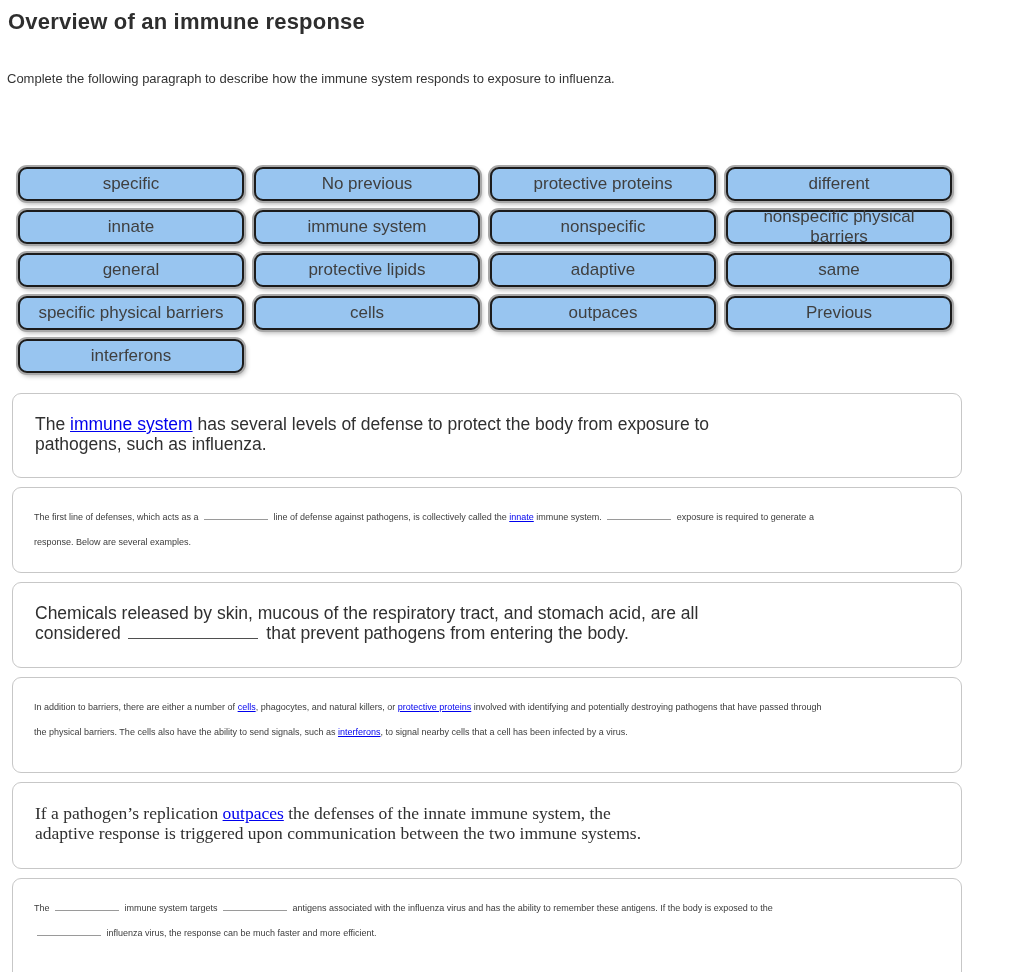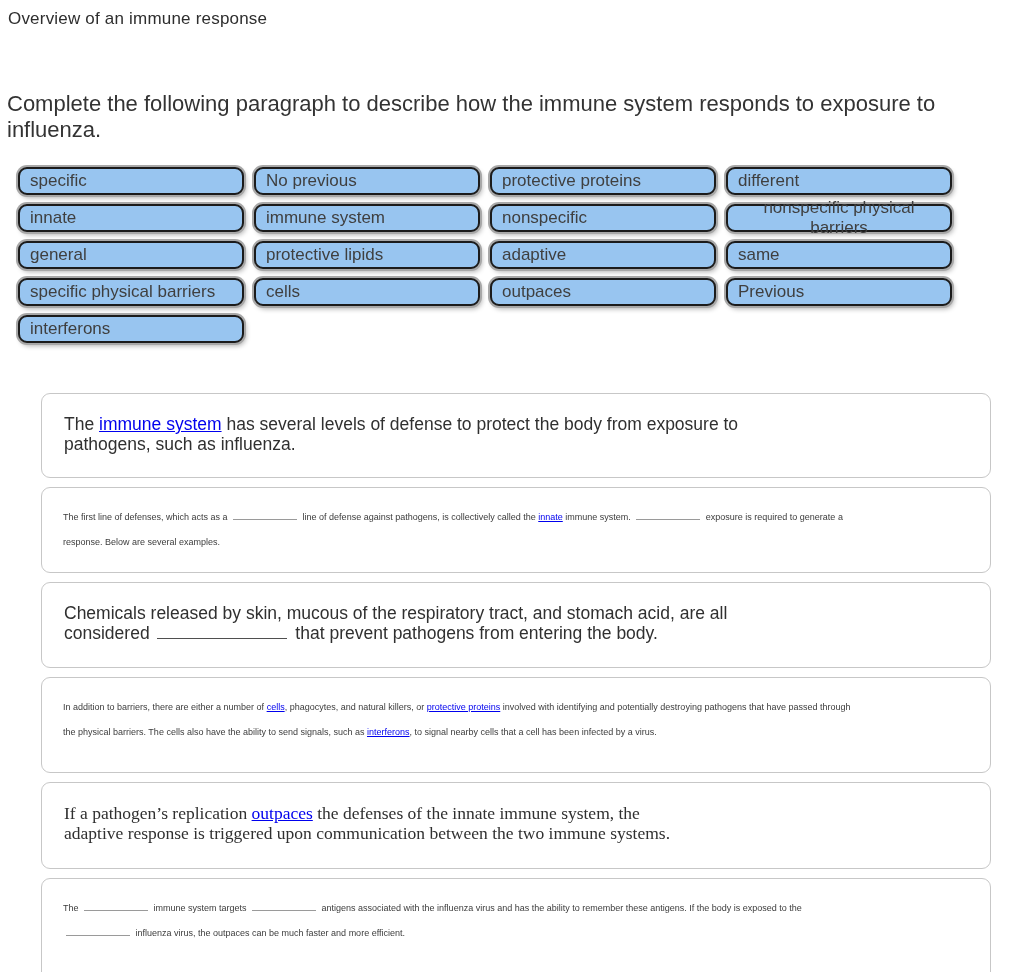--- a/index.html
+++ b/index.html
@@ -2,52 +2,52 @@
 <html><head>
 <meta charset="utf-8">
 <style>
   html,body{margin:0;padding:0;background:#ffffff;}
   body{
     position:relative;width:1024px;height:972px;overflow:hidden;
     font-family:"Liberation Sans", sans-serif;color:#333;
   }
   .title{
     position:absolute;left:8px;top:9px;
-    font-size:17px;font-weight:normal;color:#2e2e2e;letter-spacing:.2px;
+    font-size:22px;font-weight:bold;color:#2e2e2e;letter-spacing:.2px;
   }
   .instruction{
     position:absolute;left:7px;top:71px;
-    font-size:22px;color:#333;margin-top:20px;
+    font-size:13px;color:#333;
   }
   
   .word-bank{
     position:absolute;left:18px;top:167px;width:934px;
     display:grid;grid-template-columns:repeat(4,1fr);
     column-gap:10px;row-gap:9px;
   }
   .chip{
-    box-sizing:border-box;height:28px;
+    box-sizing:border-box;height:34px;
     background:#98C5F0;
     border:2.5px solid #1b1b1b;border-radius:9px;
-    display:flex;align-items:center;justify-content:flex-start;
+    display:flex;align-items:center;justify-content:center;
     box-shadow:0 0 0 2px #a8a8a8, 2px 3px 5px rgba(0,0,0,.30);
     cursor:pointer;
   }
   .chip .chip-label{
     font-size:17px;line-height:20px;color:#3f3f3f;
     text-align:center;padding:0 10px;
   }
   
   .para-stack{
     position:absolute;left:12px;top:393px;width:950px;
     display:flex;flex-direction:column;gap:9px;
   }
   .para-box{
     box-sizing:border-box;width:100%;
-    background:#fff;border:1.5px solid #c7c7c7;border-radius:9px;margin-left:29px;
+    background:#fff;border:1.5px solid #c7c7c7;border-radius:9px;
   }
   .para-stack .para-box:nth-child(1){height:85px;}
   .para-stack .para-box:nth-child(2){height:86px;}
   .para-stack .para-box:nth-child(3){height:86px;}
   .para-stack .para-box:nth-child(4){height:96px;}
   .para-stack .para-box:nth-child(5){height:87px;font-family:Liberation Serif, serif;}
   .para-stack .para-box:nth-child(6){height:104px;}
   .para-large .para-text{
     padding:20px 40px 0 22px;
     font-size:17.5px;line-height:20px;color:#303030;
@@ -135,15 +135,15 @@
     <div class="para-box para-large">
       <div class="para-text"><span>Chemicals released by skin, mucous of the respiratory tract, and stomach acid, are all</span><br><span>considered </span><span class="blank"></span><span> that prevent pathogens from entering the body.</span></div>
     </div>
     <div class="para-box para-small">
       <div class="para-text"><span>In addition to barriers, there are either a number of </span><span class="answer-link">cells</span><span>, phagocytes, and natural killers, or </span><span class="answer-link">protective proteins</span><span> involved with identifying and potentially destroying pathogens that have passed through</span><br><span>the physical barriers. The cells also have the ability to send signals, such as </span><span class="answer-link">interferons</span><span>, to signal nearby cells that a cell has been infected by a virus.</span></div>
     </div>
     <div class="para-box para-large">
       <div class="para-text"><span>If a pathogen’s replication </span><span class="answer-link">outpaces</span><span> the defenses of the innate immune system, the</span><br><span>adaptive response is triggered upon communication between the two immune systems.</span></div>
     </div>
     <div class="para-box para-small">
-      <div class="para-text"><span>The </span><span class="blank"></span><span> immune system targets </span><span class="blank"></span><span> antigens associated with the influenza virus and has the ability to remember these antigens. If the body is exposed to the</span><br><span class="blank"></span><span> influenza virus, the outpaces can be much faster and more efficient.</span></div>
+      <div class="para-text"><span>The </span><span class="blank"></span><span> immune system targets </span><span class="blank"></span><span> antigens associated with the influenza virus and has the ability to remember these antigens. If the body is exposed to the</span><br><span class="blank"></span><span> influenza virus, the response can be much faster and more efficient.</span></div>
     </div>
   </div>
 
 </body></html>

